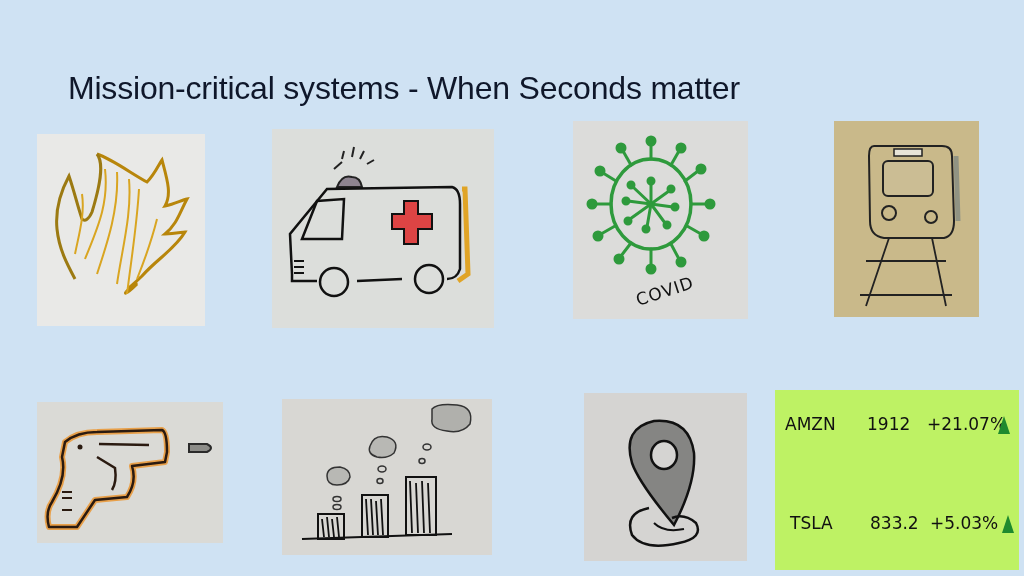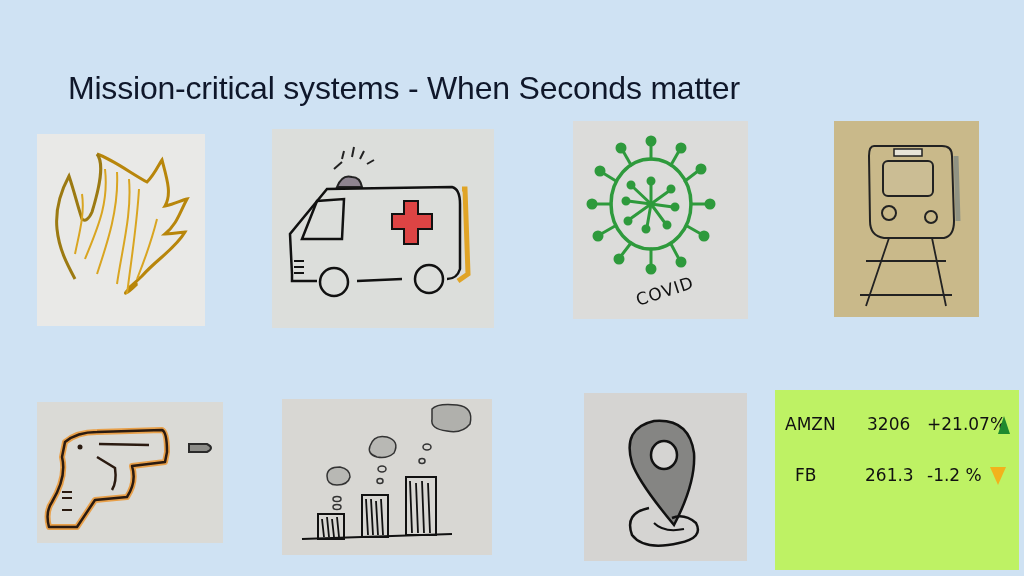--- a/index.html
+++ b/index.html
@@ -150,23 +150,23 @@
     <path d="M90,132 Q55,90 48,70 Q38,35 70,28 Q105,25 110,60 Q112,90 90,132 Z" fill="#858583" stroke="#111" stroke-width="2.5"></path>
     <ellipse cx="80" cy="62" rx="13" ry="14" fill="#d5d4d2" stroke="#111" stroke-width="2.5"></ellipse>
     <path d="M65,115 Q40,120 48,142 Q60,158 95,150 Q120,145 112,130 Q100,120 88,125" fill="none" stroke="#111" stroke-width="2.5"></path>
     <path d="M70,130 Q80,140 100,136" fill="none" stroke="#111" stroke-width="2"></path>
   </svg>
 </div>
 
 <div class="card" id="stocks">
   <div class="stock-row" style="left:10px; top:24px; width:230px; height:24px;">
     <span class="sym" style="left:0;">AMZN</span>
-    <span class="price" style="left:82px;">3206</span>
+    <span class="price" style="left:82px;">1912</span>
     <span class="chg" style="left:142px;">+21.07%</span>
     <span class="arrow up" style="left:213px; top:2px;"></span>
   </div>
-  <div class="stock-row" style="left:20px; top:75px; width:220px; height:24px;">
-    <span class="sym" style="left:0;">FB</span>
-    <span class="price" style="left:70px;">261.3</span>
-    <span class="chg" style="left:132px;">-1.2 %</span>
-    <span class="arrow down" style="left:195px; top:2px;"></span>
+  <div class="stock-row" style="left:15px; top:123px; width:225px; height:24px;">
+    <span class="sym" style="left:0;">TSLA</span>
+    <span class="price" style="left:80px;">833.2</span>
+    <span class="chg" style="left:140px;">+5.03%</span>
+    <span class="arrow up" style="left:212px; top:2px;"></span>
   </div>
 </div>
 
 </body></html>

